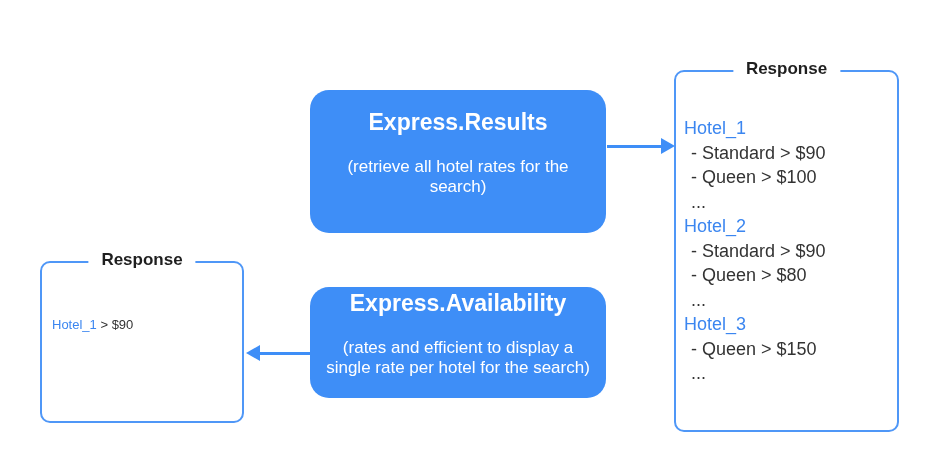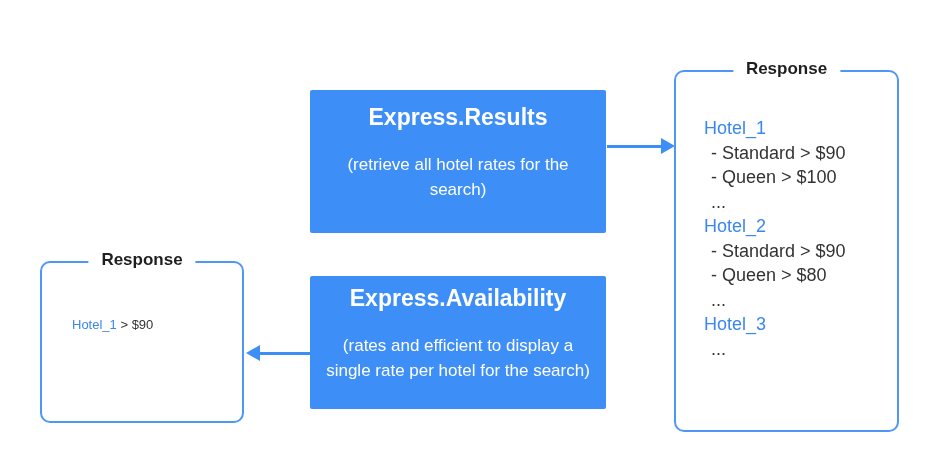--- a/index.html
+++ b/index.html
@@ -18,49 +18,48 @@
     background: #ffffff;
     font-family: "Liberation Sans", sans-serif;
     overflow: hidden;
   }
   
   .node {
     position: absolute;
     left: 310px;
     width: 296px;
     background: var(--primary);
-    border-radius: 2px;
+    border-radius: 19px;
     color: #ffffff;
     display: flex;
     flex-direction: column;
     align-items: center;
     justify-content: center;
     text-align: center;
     padding: 6px 16px 24px 16px;
     gap: 19px;
   }
   .node-results { top: 90px; height: 143px; }
-  .node-availability { top: 276px; height: 133px; }
+  .node-availability { top: 287px; height: 111px; }
   .node-title {
     font-size: 23px;
     font-weight: bold;
     line-height: 28px;
   }
   .node-subtitle {
     font-size: 17px;
-    line-height: 25px;
+    line-height: 20px;
     margin-top: 2px;
   }
   
   .response-box {
     position: absolute;
     border: 2px solid var(--border-blue);
     border-radius: 10px;
     background: #ffffff;
-    padding-left: 20px;
   }
   .response-box-right { left: 674px; top: 70px; width: 225px; height: 362px; }
   .response-box-left  { left: 40px;  top: 261px; width: 204px; height: 162px; }
   .response-title {
     position: absolute;
     top: -13px;
     left: 50%;
     transform: translateX(-50%);
     background: #ffffff;
     padding: 0 13px;
@@ -143,20 +142,21 @@
 
       <div>
         <div class="hotel-name">Hotel_2</div>
         <div class="rate-line">- Standard &gt; $90</div>
         <div class="rate-line">- Queen &gt; $80</div>
         <div class="more-line">...</div>
       </div>
 
       <div>
         <div class="hotel-name">Hotel_3</div>
+        <div class="rate-line">- Queen &gt; $150</div>
         <div class="more-line">...</div>
       </div>
 
     </div>
   </div>
 
   <div class="response-box response-box-left">
     <div class="response-title">Response</div>
     <div class="response-content-left">
       <div><span class="hotel-name">Hotel_1</span><span> &gt; $90</span></div>

